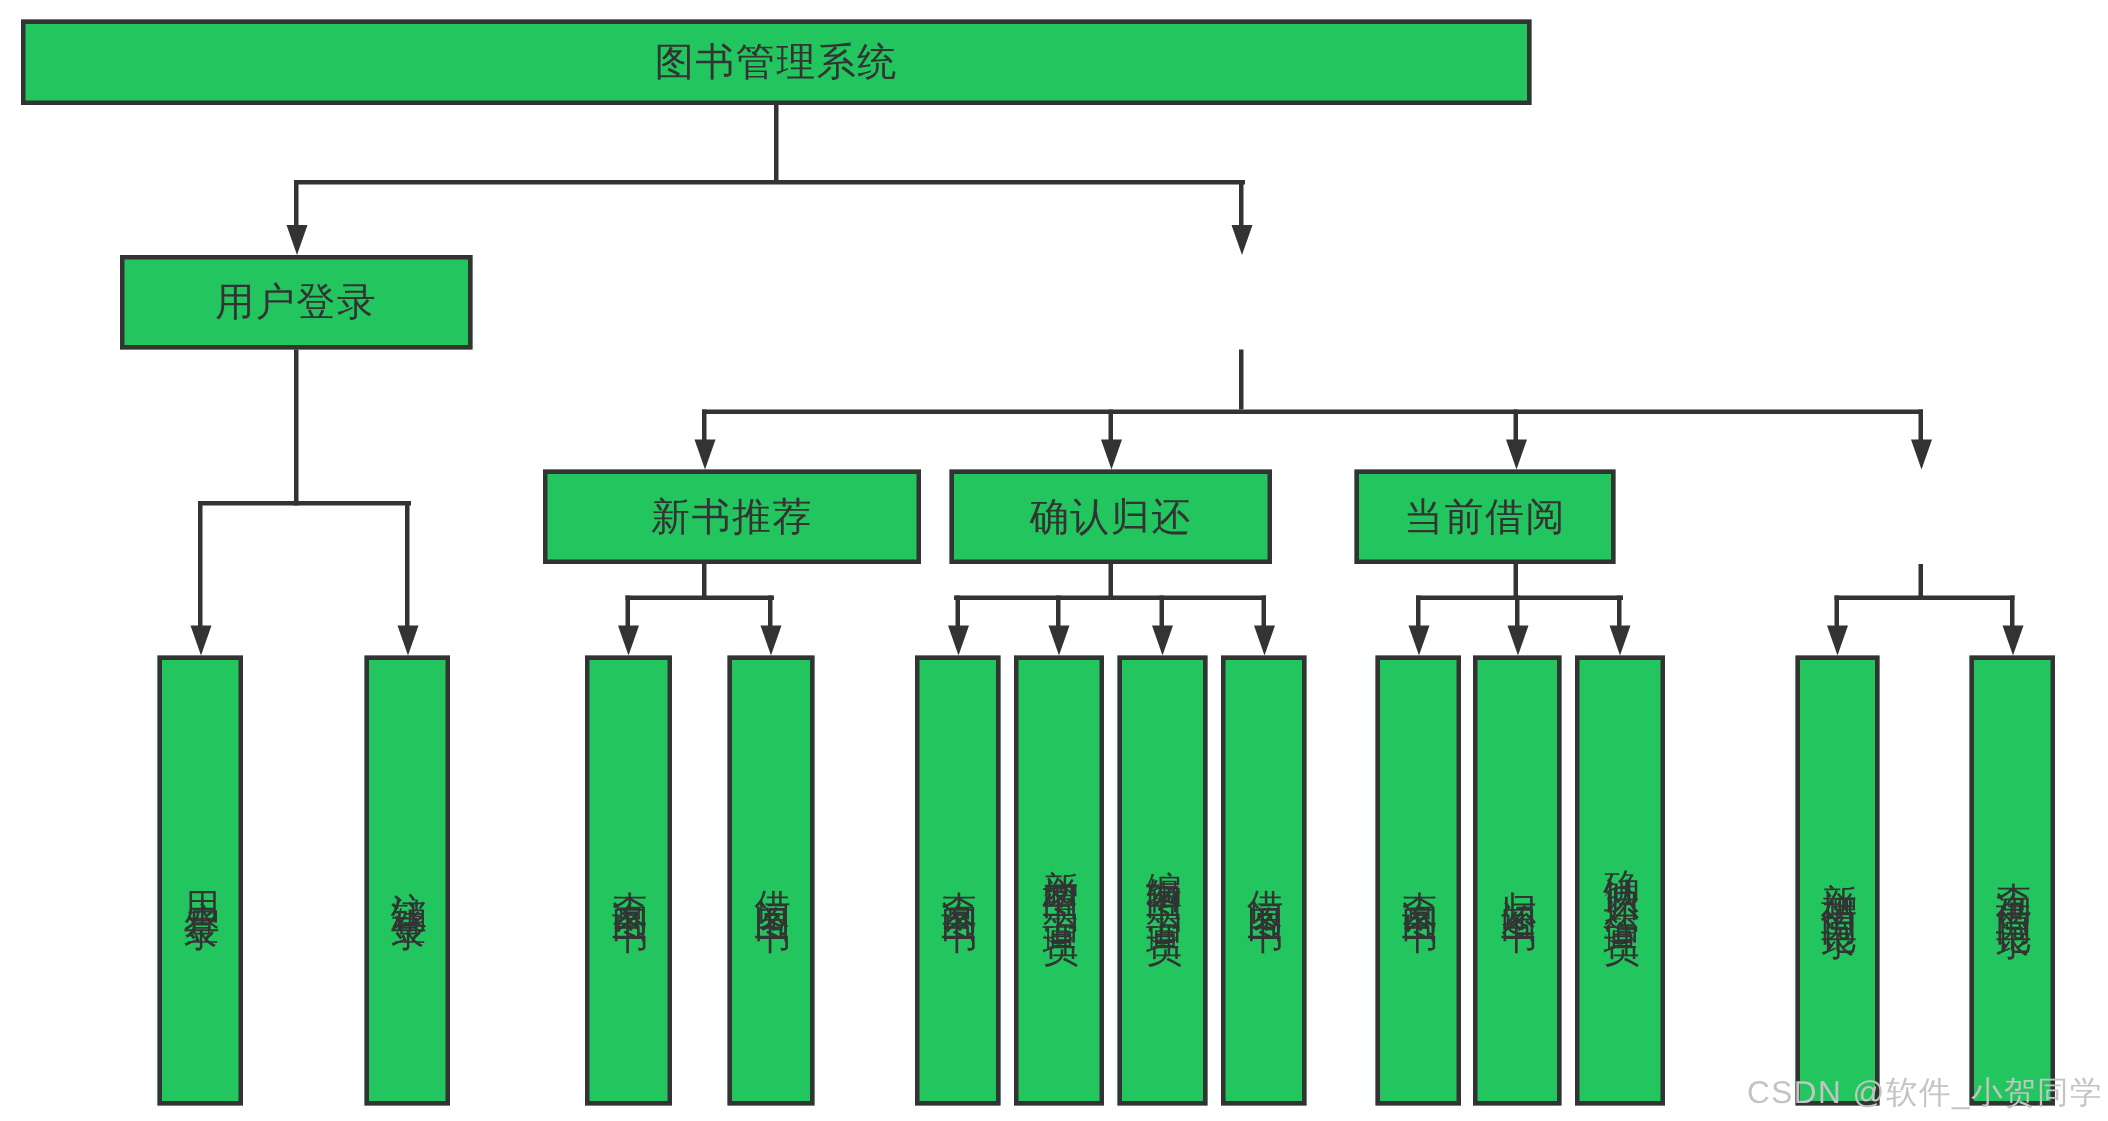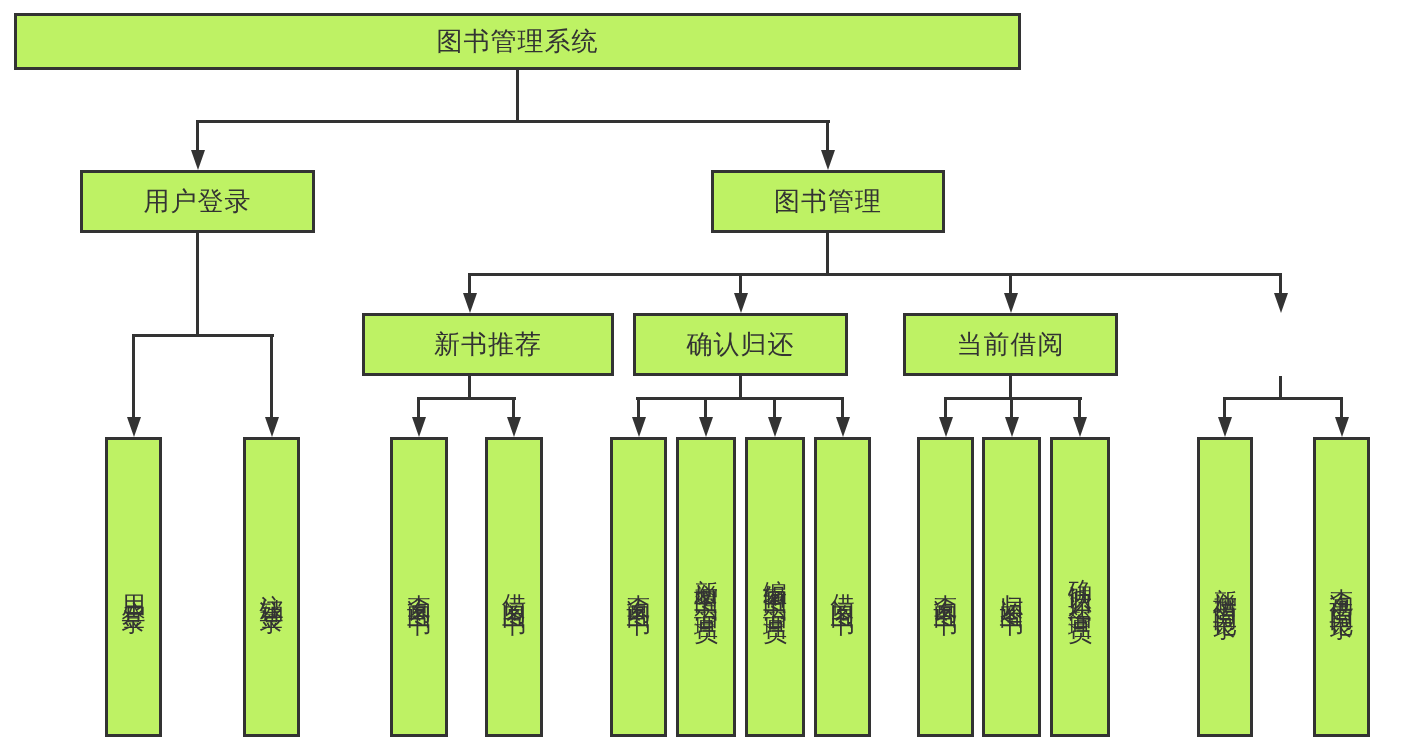--- a/index.html
+++ b/index.html
@@ -7,21 +7,21 @@
     position:relative;
     width:1405px;height:747px;
     background:#fff;
     font-family:"Liberation Sans","DejaVu Sans",sans-serif;
     overflow:hidden;
   }
   .box{
     position:absolute;
     box-sizing:border-box;
     border:3px solid var(--line,#333);
-    background:#bef264;
+    background:#22c55e;
     display:flex;align-items:center;justify-content:center;
     color:var(--text,#333);
   }
   .hlabel{font-size:26px;letter-spacing:1px;white-space:nowrap;}
   .leaf .vlabel{
     writing-mode:vertical-rl;
     text-orientation:upright;
     font-size:24px;
     letter-spacing:6px;
     line-height:1;
@@ -48,31 +48,28 @@
 
 <div id="canvas" style="background: rgb(255, 255, 255);">
 
   <div class="box" style="left:14px;top:13px;width:1007px;height:57px">
     <span class="hlabel">图书管理系统</span>
   </div>
 
   <div class="box" style="left:80px;top:170px;width:235px;height:63px">
     <span class="hlabel">用户登录</span>
   </div>
-  <div class="box" style="left:711px;top:170px;width:234px;height:63px">
-    <span class="hlabel">图书管理</span>
-  </div>
 
   <div class="box" style="left:362px;top:313px;width:252px;height:63px">
     <span class="hlabel">新书推荐</span>
   </div>
   <div class="box" style="left:633px;top:313px;width:215px;height:63px">
     <span class="hlabel">确认归还</span>
   </div>
-  <div class="box" style="left:903px;top:313px;width:215px;height:63px">
+  <div class="box" style="left:903px;top:313px;width:174px;height:63px">
     <span class="hlabel">当前借阅</span>
   </div>
 
   <div class="box leaf" style="left:105px;top:437px;width:57px;height:300px">
     <span class="vlabel">用户登录</span>
   </div>
   <div class="box leaf" style="left:243px;top:437px;width:57px;height:300px">
     <span class="vlabel">注销登录</span>
   </div>
 
@@ -165,14 +162,15 @@
   <div class="ln" style="left:1078px;top:397px;width:3px;height:23px"></div>
   <div class="ar" style="left:1073px;top:417px"></div>
 
   <div class="ln" style="left:1279px;top:376px;width:3px;height:23px"></div>
   <div class="ln" style="left:1223px;top:397px;width:120px;height:3px"></div>
   <div class="ln" style="left:1223px;top:397px;width:3px;height:23px"></div>
   <div class="ar" style="left:1218px;top:417px"></div>
   <div class="ln" style="left:1340px;top:397px;width:3px;height:23px"></div>
   <div class="ar" style="left:1335px;top:417px"></div>
 
+  <div id="watermark">CSDN @软件_小贺同学</div>
 
 </div>
 
 </body></html>

